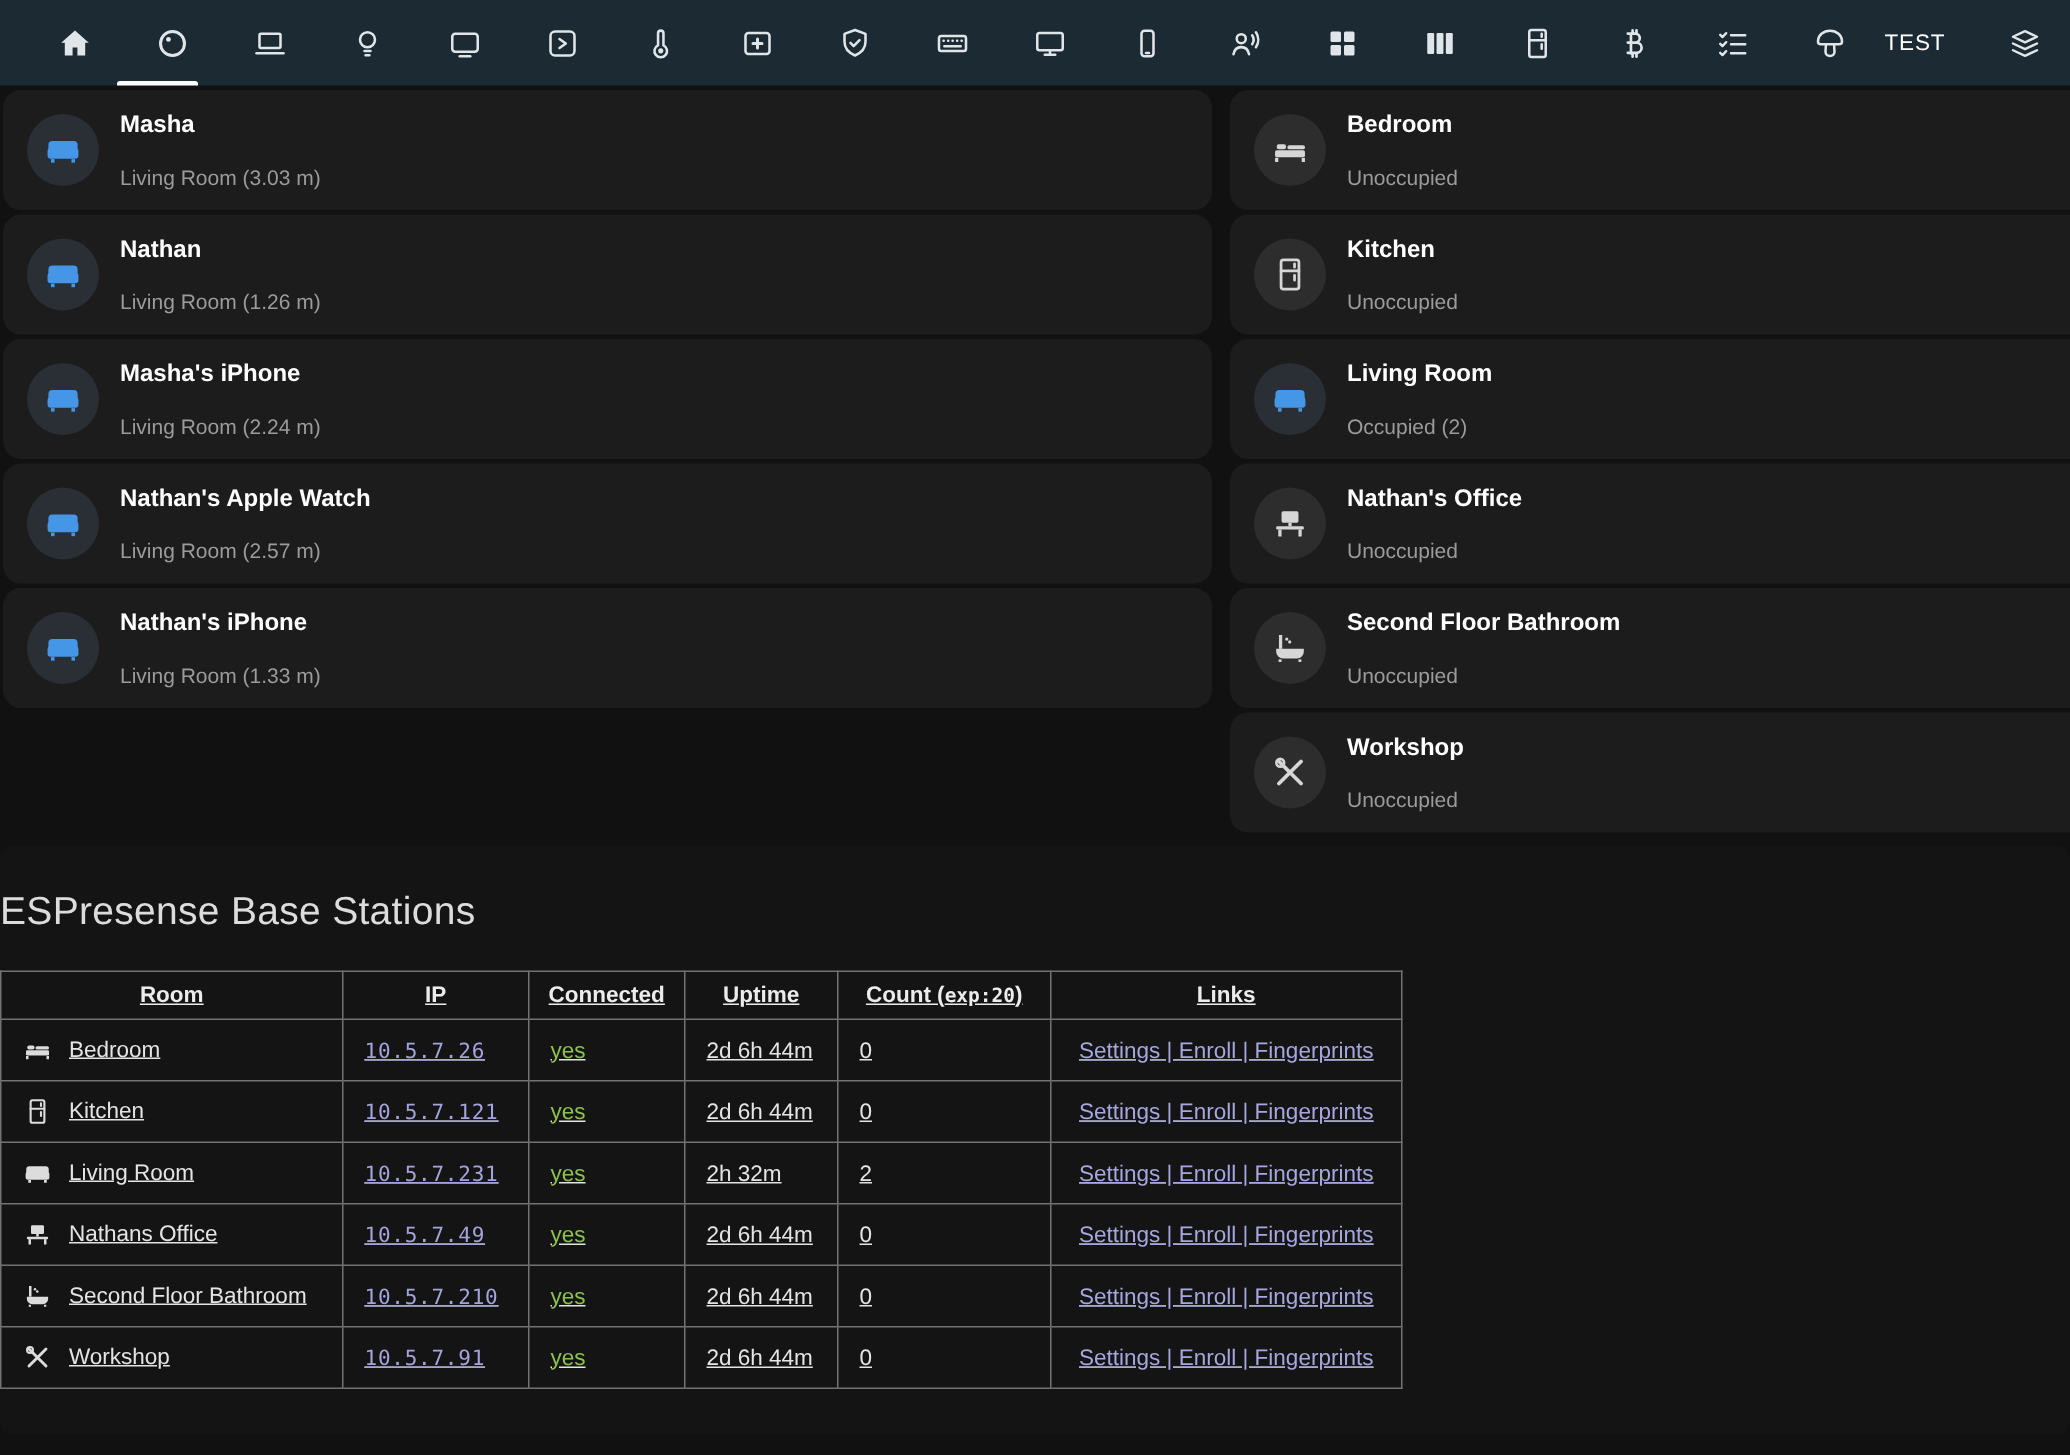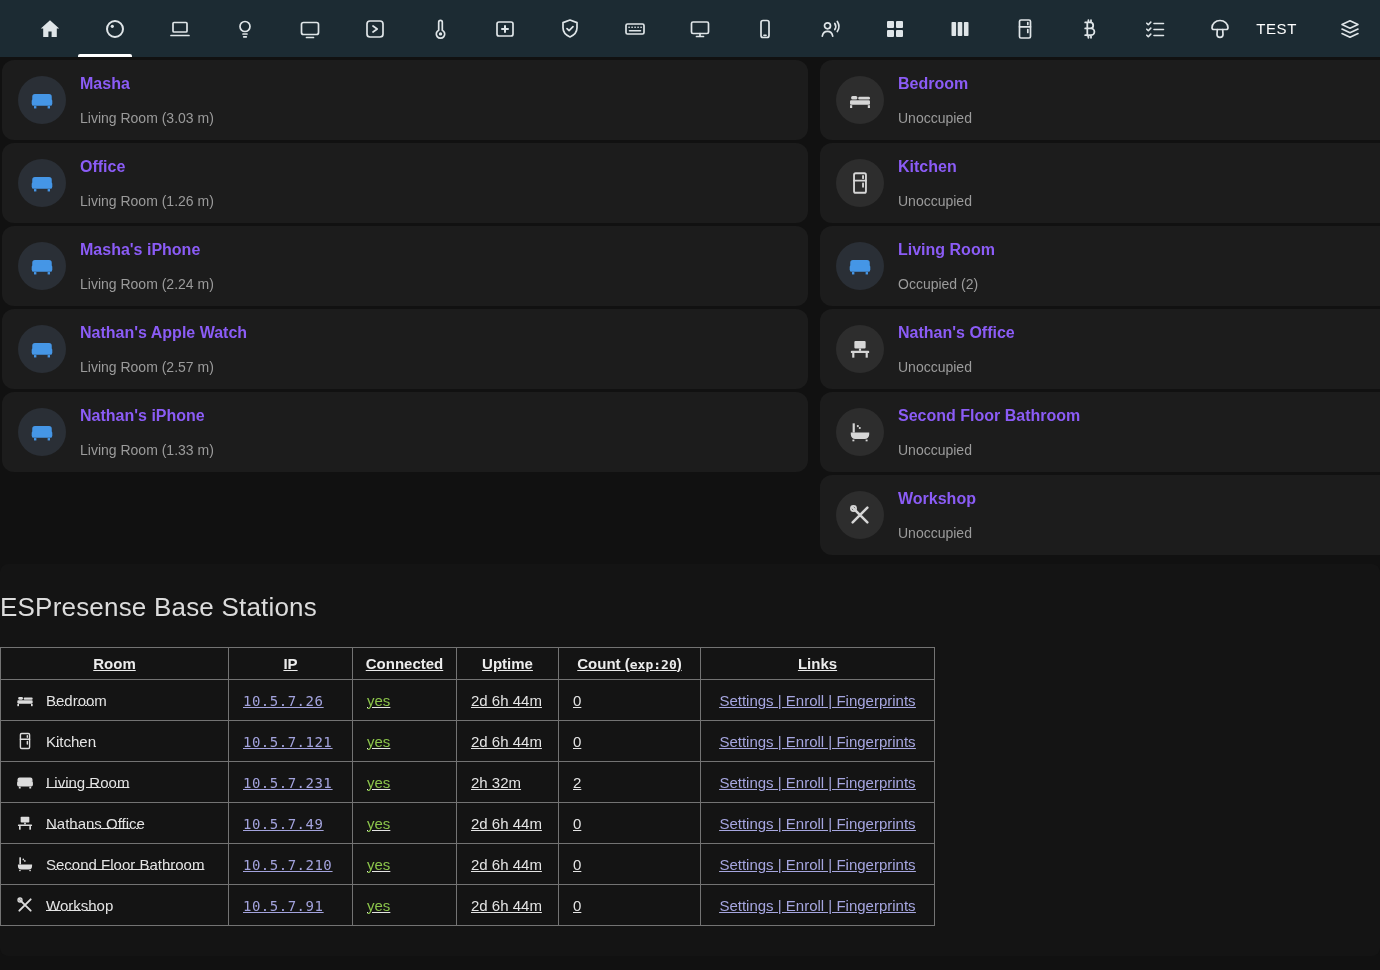--- a/index.html
+++ b/index.html
@@ -36,21 +36,21 @@
   }
   .right-col .card { width:585px; }
   .icon-circle {
     width:48px; height:48px; border-radius:50%; background:#2d2d2d;
     display:flex; align-items:center; justify-content:center; flex:none;
     color:#d6d6d6;
   }
   .icon-circle.blue { color:#4596e6; background:#2a2f36; }
   .icon-circle svg { width:26px; height:26px; display:block; }
   .card-text { display:flex; flex-direction:column; }
-  .card-title { font-size:16px; font-weight:700; color:#8b5cf6; }
+  .card-title { font-size:16px; font-weight:700; color:#ffffff; }
   .card-sub { font-size:14px; color:#9b9b9b; margin-top:17px; }
   
   .station-section {
     margin-top:6px; background:#141414; border-radius:8px;
     min-height:392px; padding:14px 16px 24px 0;
   }
   .section-title {
     font-size:26px; font-weight:400; color:#dcdcdc;
     margin:14px 0 24px 0; letter-spacing:.2px;
   }
@@ -268,21 +268,21 @@
           <span>
             <svg viewBox="0 0 24 24" fill="currentColor" stroke="none">
               <path d="M5.5 6.5h13a2.5 2.5 0 012.5 2.5v2.5h-18V9a2.5 2.5 0 012.5-2.5z"></path>
               <rect x="2.5" y="10.8" width="19" height="6.6" rx="2"></rect>
               <rect x="4.6" y="17.6" width="2.2" height="2.2"></rect>
               <rect x="17.2" y="17.6" width="2.2" height="2.2"></rect>
             </svg>
           </span>
         </span>
         <div class="card-text">
-          <div class="card-title">Office</div>
+          <div class="card-title">Nathan</div>
           <div class="card-sub">Living Room (1.26 m)</div>
         </div>
       </div>
       <div class="card">
         <span class="icon-circle blue">
           <span>
             <svg viewBox="0 0 24 24" fill="currentColor" stroke="none">
               <path d="M5.5 6.5h13a2.5 2.5 0 012.5 2.5v2.5h-18V9a2.5 2.5 0 012.5-2.5z"></path>
               <rect x="2.5" y="10.8" width="19" height="6.6" rx="2"></rect>
               <rect x="4.6" y="17.6" width="2.2" height="2.2"></rect>

